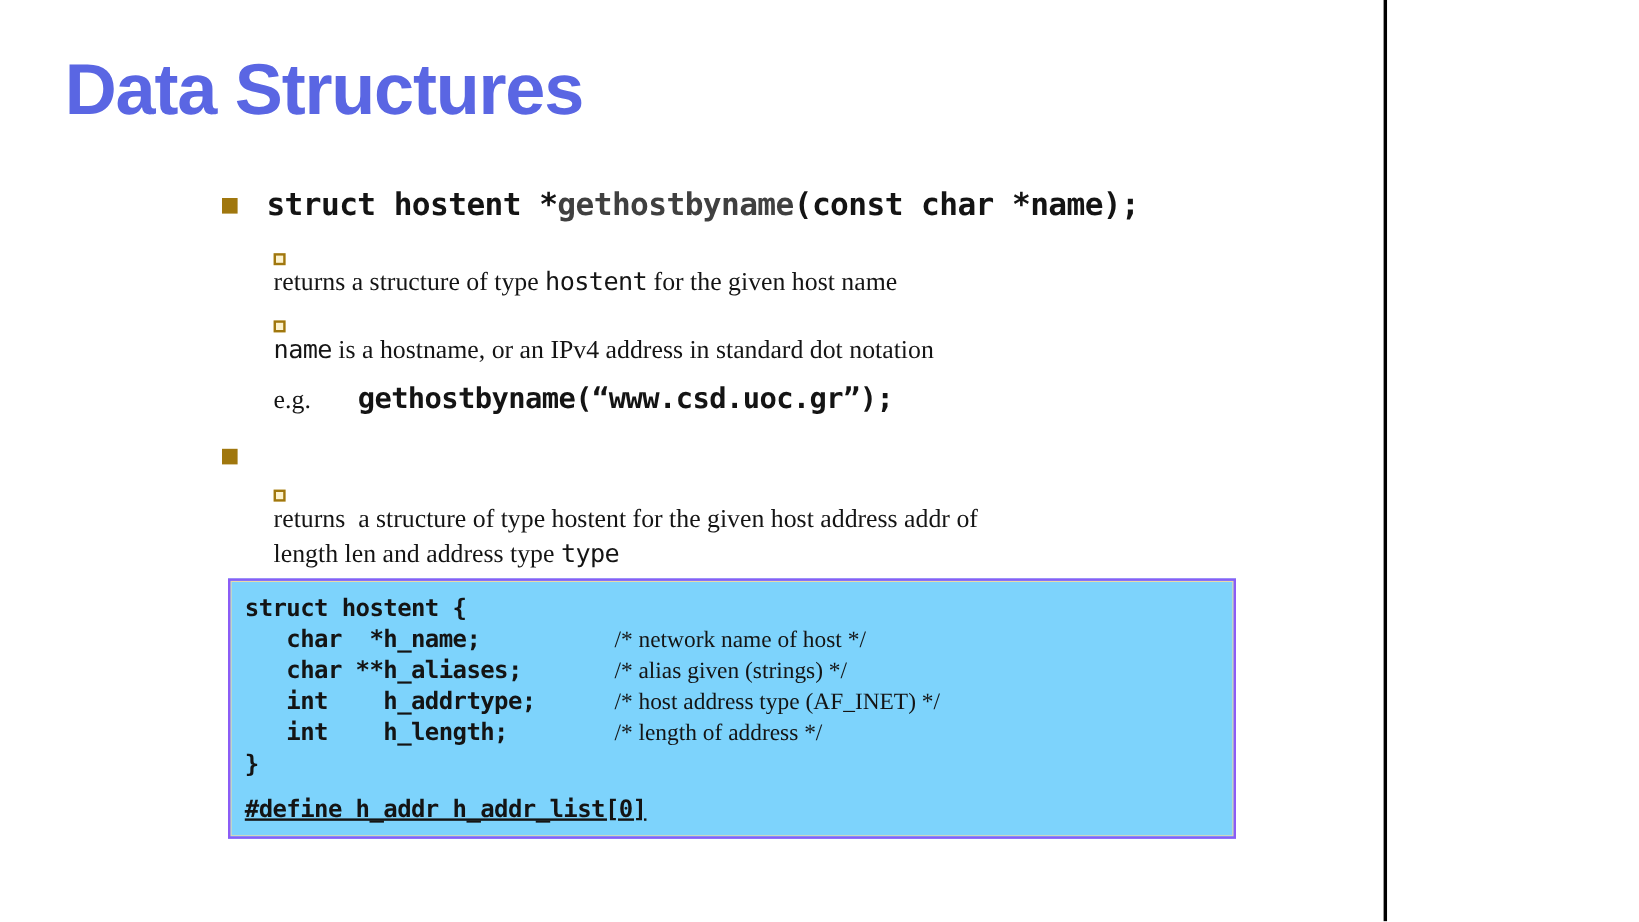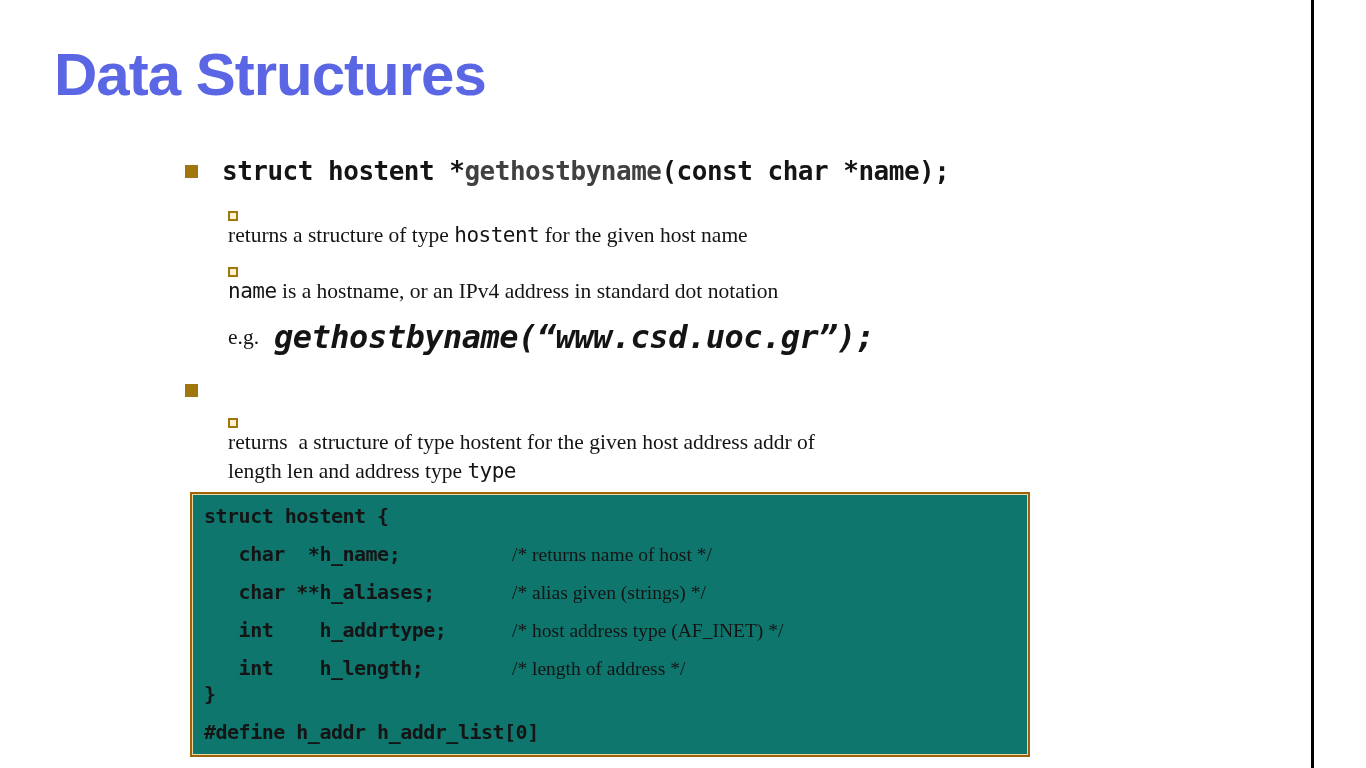--- a/index.html
+++ b/index.html
@@ -1,19 +1,19 @@
 <!DOCTYPE html>
 <html><head>
 <meta charset="utf-8">
 <style>
   * { margin: 0; padding: 0; box-sizing: border-box; }
   html, body { background: #ffffff; }
   .slide {
     position: relative;
-    width: 1314px;
+    width: 1156px;
     height: 768px;
     background: #ffffff;
     overflow: hidden;
     font-family: "Liberation Serif", serif;
     color: #141414;
   }
   .edge-bar {
     position: absolute;
     top: 0; right: 0;
     width: 3px; height: 768px;
@@ -75,49 +75,50 @@
   }
   .mono-inline {
     font-family: "DejaVu Sans Mono", monospace;
     font-weight: 400;
     font-size: 21px;
     letter-spacing: -0.5px;
   }
   .eg-row {
     margin-left: 43px;
     display: flex;
-    align-items: center;
+    align-items: flex-end;
+    gap: 24px;
   }
   .eg-label { font-size: 21.5px; margin-right: 15px; }
-  .eg-code { font-size: 32px; letter-spacing: -0.5px; font-style: italic; }
+  .eg-code { font-size: 24px; letter-spacing: -0.5px; }
   
   .struct-box {
     margin-left: 5px;
     width: 840px;
-    border: 2px solid #a16207;
+    border: 2px solid #8b5cf6;
     box-shadow: inset 0 0 0 1px #e8d9a8;
-    background: #0f766e;
+    background: #7dd3fc;
     padding: 9px 12px 10px 12px;
   }
   .box-line {
     font-size: 20px;
     line-height: 26px;
     white-space: pre;
     letter-spacing: -0.5px;
   }
-  .box-member { display: flex; align-items: baseline; margin-top: 12px; }
+  .box-member { display: flex; align-items: baseline; }
   .box-member .code { flex: 0 0 308px; }
   .box-comment {
     font-family: "Liberation Serif", serif;
     font-weight: 400;
     font-size: 19.5px;
     letter-spacing: 0;
     white-space: pre-wrap;
   }
-  .define-row { display: flex; align-items: baseline; margin-top: 12px; }
+  .define-row { display: flex; align-items: baseline; margin-top: 12px; text-decoration: underline; }
   .define-row .box-comment { margin-left: 12px; }
   
   .sp-14 { margin-top: 14px; }
   .sp-8  { margin-top: 8px; text-align: right; }
   .sp-12 { margin-top: 12px; }
   .sp-18 { margin-top: 18px; }
   .sp-6  { margin-top: 6px; }
 </style>
 </head>
 <body>
@@ -155,21 +156,21 @@
     <div class="l2-row sp-12">
       <span class="l2-marker"></span>
       <div class="serif-text"><span>returns  a structure of type hostent for the given host address addr of</span><br><span>length len and address type </span><span class="mono-inline">type</span></div>
     </div>
 
     <div class="struct-box sp-6">
       <div class="box-line mono-b">struct hostent {</div>
 
       <div class="box-member">
         <span class="box-line mono-b code">   char  *h_name;</span>
-        <span class="box-comment">/* returns name of host */</span>
+        <span class="box-comment">/* network name of host */</span>
       </div>
       <div class="box-member">
         <span class="box-line mono-b code">   char **h_aliases;</span>
         <span class="box-comment">/* alias given (strings) */</span>
       </div>
       <div class="box-member">
         <span class="box-line mono-b code">   int    h_addrtype;</span>
         <span class="box-comment">/* host address type (AF_INET) */</span>
       </div>
       <div class="box-member">

